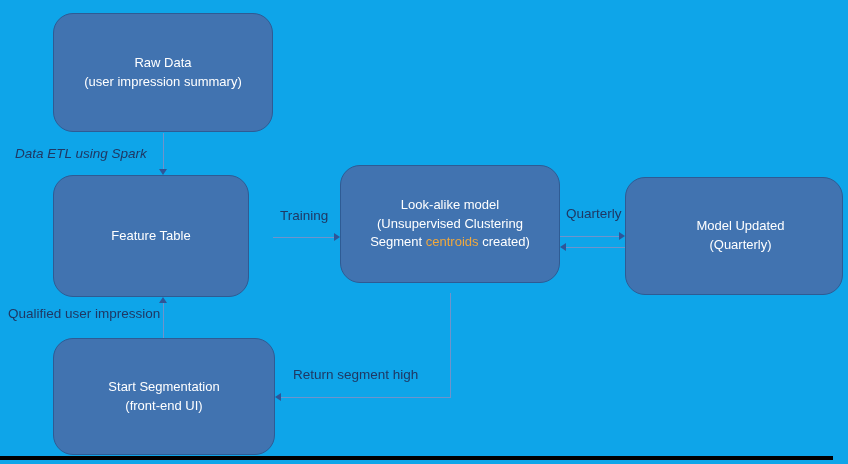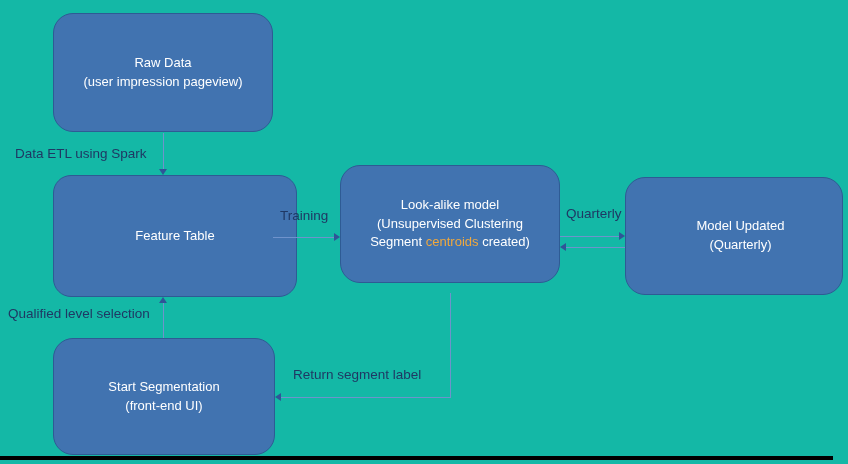--- a/index.html
+++ b/index.html
@@ -5,21 +5,21 @@
   html, body {
     margin: 0;
     padding: 0;
     background: #ffffff;
     font-family: "Liberation Sans", sans-serif;
   }
   .stage {
     position: relative;
     width: 848px;
     height: 464px;
-    background: #14b8a6;
+    background: #0ea5e9;
     overflow: hidden;
   }
   
   .node {
     position: absolute;
     background: #4173b0;
     border: 1.5px solid #2e5b94;
     border-radius: 20px;
     box-sizing: border-box;
     display: flex;
@@ -60,28 +60,28 @@
     background: #000000;
   }
 </style>
 </head>
 <body>
 
 <div class="stage">
 
   <div class="node" style="left:53px; top:13px; width:220px; height:119px;">
     <div>Raw Data</div>
-    <div class="sub">(user impression pageview)</div>
+    <div class="sub">(user impression summary)</div>
   </div>
 
   <div class="vline" style="left:163px; top:133px; height:38px;"></div>
   <div class="ah ah-down" style="left:159px; top:169px;"></div>
-  <div class="edge-label" style="left:15px; top:146px;">Data ETL using Spark</div>
+  <div class="edge-label" style="left:15px; top:146px;font-style:italic;">Data ETL using Spark</div>
 
-  <div class="node" style="left:53px; top:175px; width:244px; height:122px;border-radius:18px;">
+  <div class="node" style="left:53px; top:175px; width:196px; height:122px;">
     <div>Feature Table</div>
   </div>
 
   <div class="hline" style="left:273px; top:237px; width:63px;"></div>
   <div class="ah ah-right" style="left:334px; top:233px;"></div>
   <div class="edge-label" style="left:280px; top:208px;">Training</div>
 
   <div class="node" style="left:340px; top:165px; width:220px; height:118px;">
     <div>Look-alike model</div>
     <div class="sub">
@@ -99,25 +99,25 @@
   <div class="ah ah-left" style="left:560px; top:243px;"></div>
 
   <div class="node" style="left:625px; top:177px; width:218px; height:118px;padding-left:13px;">
     <div>Model Updated</div>
     <div class="sub">(Quarterly)</div>
   </div>
 
   <div class="vline" style="left:450px; top:293px; height:104px;"></div>
   <div class="hline" style="left:281px; top:397px; width:170px;"></div>
   <div class="ah ah-left" style="left:275px; top:393px;"></div>
-  <div class="edge-label" style="left:293px; top:367px;">Return segment label</div>
+  <div class="edge-label" style="left:293px; top:367px;">Return segment high</div>
 
   <div class="vline" style="left:163px; top:302px; height:36px;"></div>
   <div class="ah ah-up" style="left:159px; top:297px;"></div>
-  <div class="edge-label" style="left:8px; top:306px;">Qualified level selection</div>
+  <div class="edge-label" style="left:8px; top:306px;">Qualified user impression</div>
 
   <div class="node" style="left:53px; top:338px; width:222px; height:117px;">
     <div>Start Segmentation</div>
     <div class="sub">(front-end UI)</div>
   </div>
 
   <div class="bottom-bar" style="left:0; top:456px; width:833px; height:4px;"></div>
 
 </div>
 

